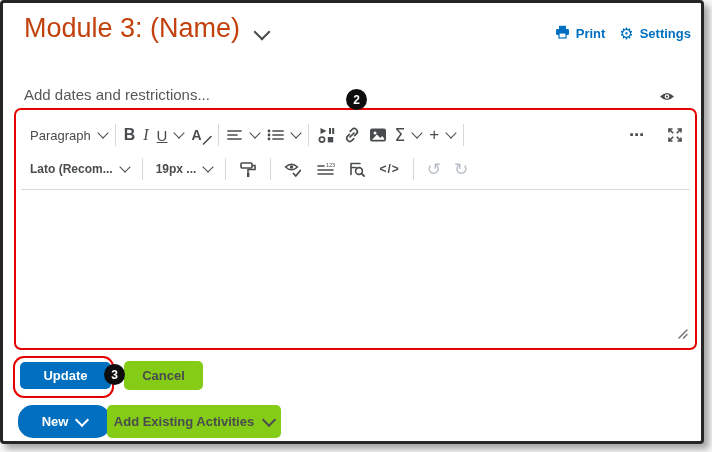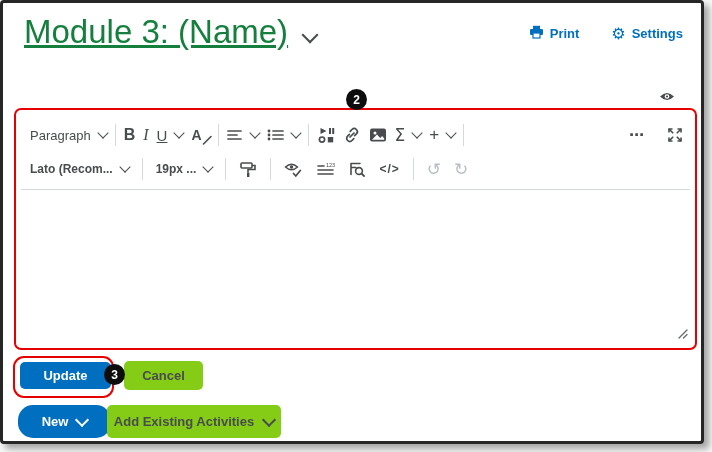--- a/index.html
+++ b/index.html
@@ -9,24 +9,24 @@
     font-family:"Liberation Sans","DejaVu Sans",sans-serif;
     -webkit-font-smoothing:antialiased;
   }
   .frame{
     position:absolute;left:0;top:0;width:698px;height:438px;
     border:3px solid #262626;border-radius:4px;background:#fff;
     box-shadow:5px 5px 6px rgba(0,0,0,.33);
   }
   
   .title-row{position:absolute;left:21px;top:10px;display:flex;align-items:center;}
-  .page-title{font-size:33px;color:#15803d;text-decoration:underline;}
+  .page-title{font-size:27px;color:#c2410c;}
   .title-chev{width:10px;height:10px;border-right:2px solid #494c4e;border-bottom:2px solid #494c4e;
     transform:rotate(45deg);margin:6px 0 0 16px;}
-  .header-actions{position:absolute;right:18px;top:22px;display:flex;gap:32px;align-items:center;}
+  .header-actions{position:absolute;right:10px;top:22px;display:flex;gap:14px;align-items:center;}
   .hact{display:flex;align-items:center;gap:6px;color:#006fbf;font-size:13px;font-weight:bold;}
   .gear-glyph{font-family:"DejaVu Sans",sans-serif;font-size:16px;line-height:1;}
   
   .add-dates{position:absolute;left:21px;top:83px;font-size:15px;color:#55585a;}
   .eye-wrap{position:absolute;right:26px;top:85px;}
   
   .editor{position:absolute;left:11px;top:105px;width:679px;height:238px;
     border:2px solid #e60000;border-radius:7px;background:#fff;}
   .tb-row{display:flex;align-items:center;color:#494c4e;}
   .row1{margin:10px 12px 0 14px;height:30px;column-gap:8px;}
@@ -90,20 +90,21 @@
         </svg>
       </span>
       <span>Print</span>
     </span>
     <span class="hact">
       <span class="gear-glyph">⚙</span>
       <span>Settings</span>
     </span>
   </div>
 
+  <span class="add-dates">Add dates and restrictions...</span>
   <span class="eye-wrap">
     <svg width="16" height="11" viewBox="0 0 16 11">
       <path d="M1 5.5 Q8 -1.5 15 5.5 Q8 12.5 1 5.5 Z" fill="#494c4e"></path>
       <circle cx="8" cy="5.5" r="2.3" fill="#ffffff"></circle>
       <circle cx="8" cy="5.5" r="1.1" fill="#494c4e"></circle>
     </svg>
   </span>
 
   <div class="badge badge2">2</div>
 

